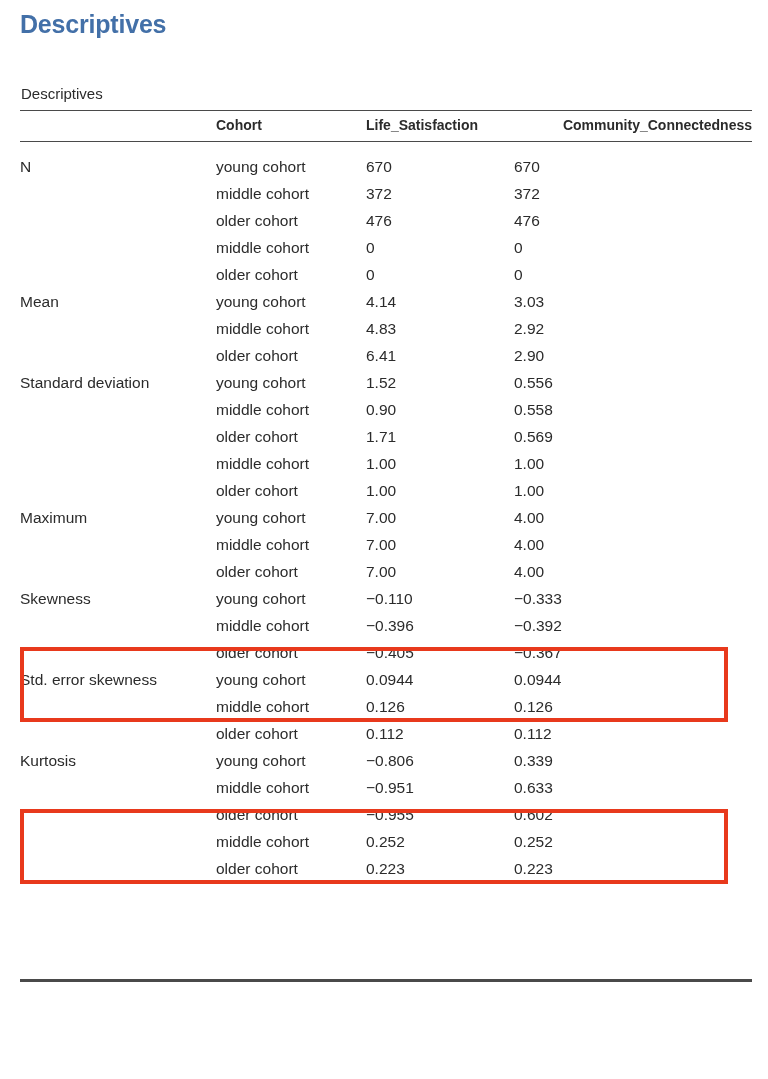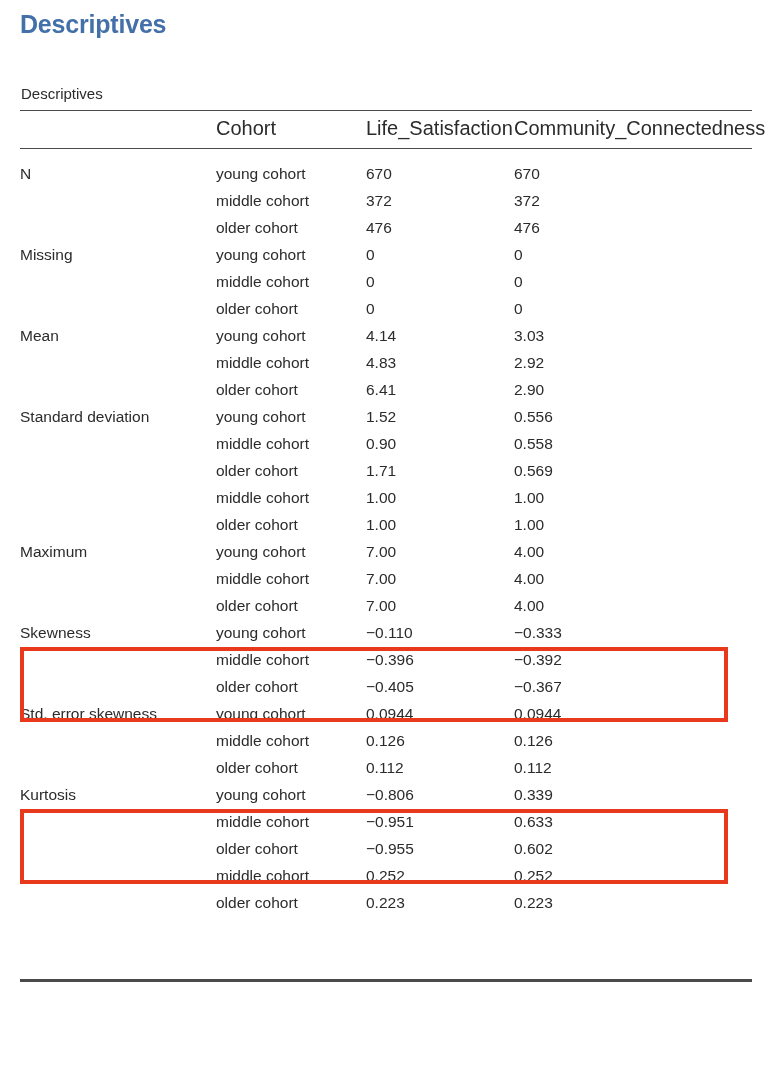--- a/index.html
+++ b/index.html
@@ -61,32 +61,32 @@
     font-size: 15.5px;
     color: #2b2b2b;
   }
 
   table.stats col.c-stat   { width: 196px; }
   table.stats col.c-cohort { width: 150px; }
   table.stats col.c-v1     { width: 148px; }
   table.stats col.c-v2     { width: 238px; }
 
   table.stats thead th {
-    font-weight: normal;
-    font-size: 20px;
+    font-weight: bold;
+    font-size: 14px;
     color: #2b2b2b;
     padding: 6px 0 8px 0;
     border-top: 1.6px solid #4a4a4a;
     border-bottom: 1.6px solid #4a4a4a;
     background: #fff;
   }
   thead th.h-stat   { text-align: left; }
   thead th.h-cohort { text-align: left; padding-left: 10px; }
   thead th.h-v1     { text-align: left; padding-right: 2px; }
-  thead th.h-v2     { text-align: center; padding-right: 2px; }
+  thead th.h-v2     { text-align: right; padding-right: 2px; }
 
   table.stats tbody td {
     padding: 0;
     height: 27px;
     line-height: 27px;
     vertical-align: middle;
     white-space: nowrap;
   }
 
   td.stat-name {
@@ -162,26 +162,20 @@
             <td class="cohort">middle cohort</td>
             <td class="val">372</td>
             <td class="val">372</td>
           </tr>
           <tr>
             <td class="stat-name"></td>
             <td class="cohort">older cohort</td>
             <td class="val">476</td>
             <td class="val">476</td>
           </tr>
-          <tr class="grp-first">
-            <td class="stat-name">Missing</td>
-            <td class="cohort">young cohort</td>
-            <td class="val">0</td>
-            <td class="val">0</td>
-          </tr>
           <tr>
             <td class="stat-name"></td>
             <td class="cohort">middle cohort</td>
             <td class="val">0</td>
             <td class="val">0</td>
           </tr>
           <tr>
             <td class="stat-name"></td>
             <td class="cohort">older cohort</td>
             <td class="val">0</td>

